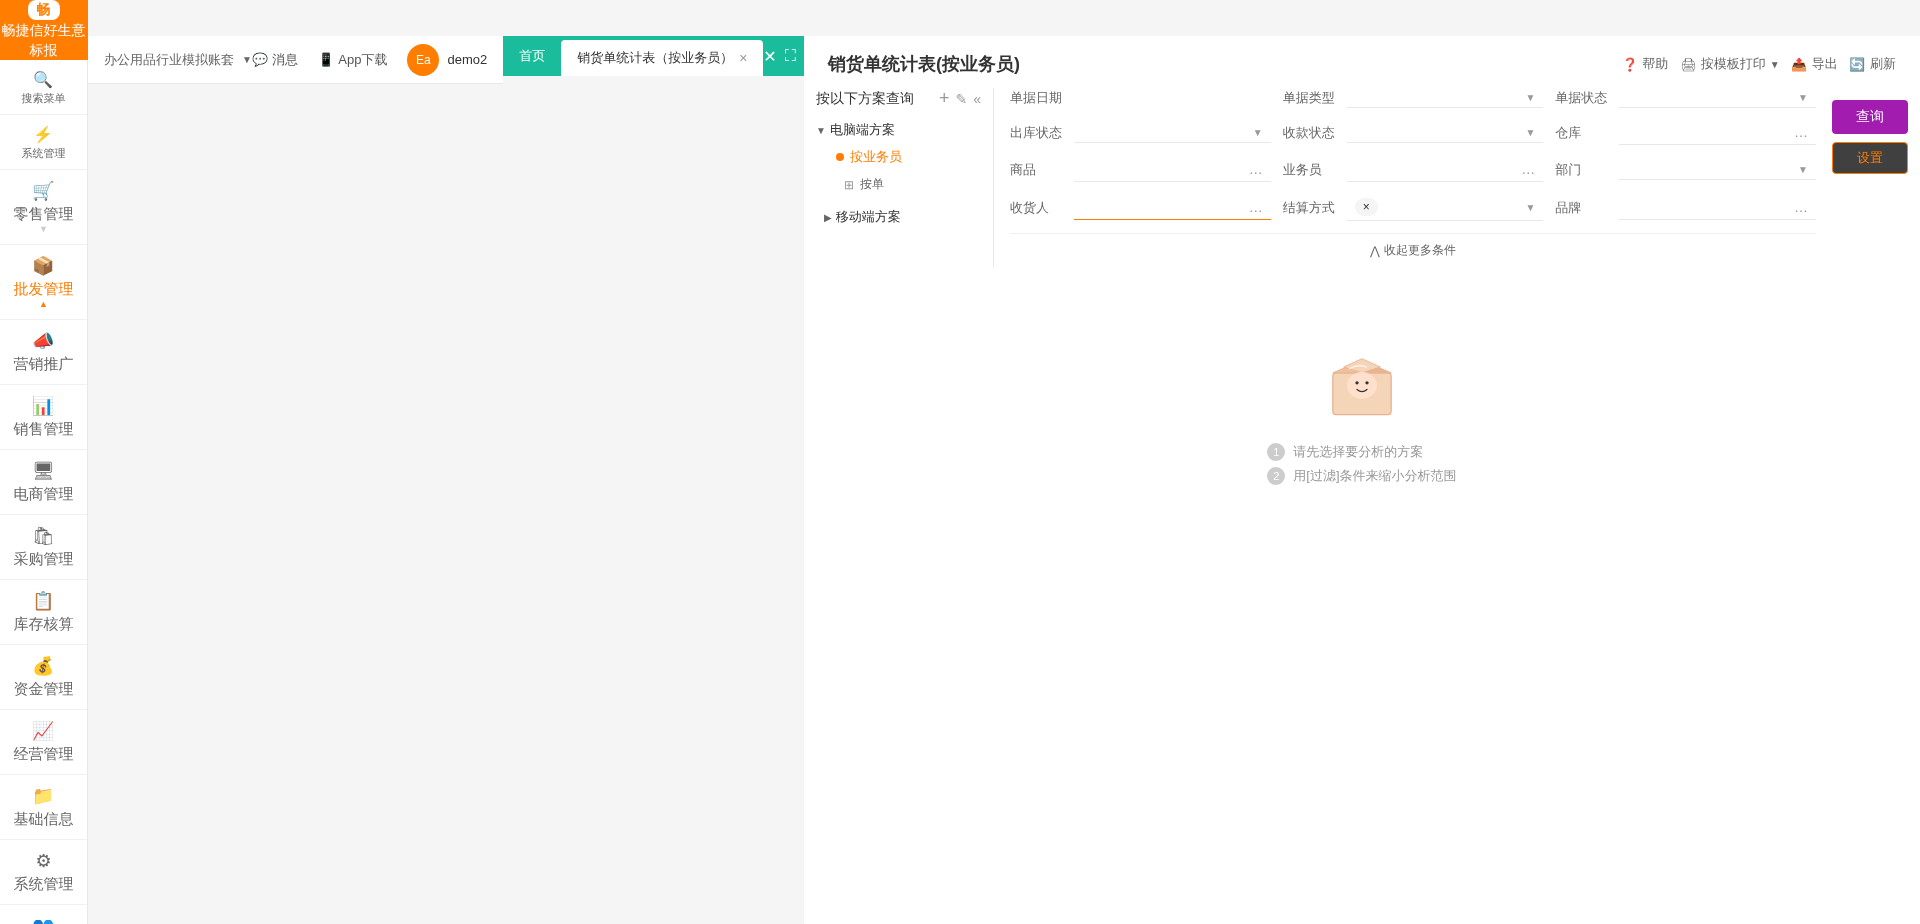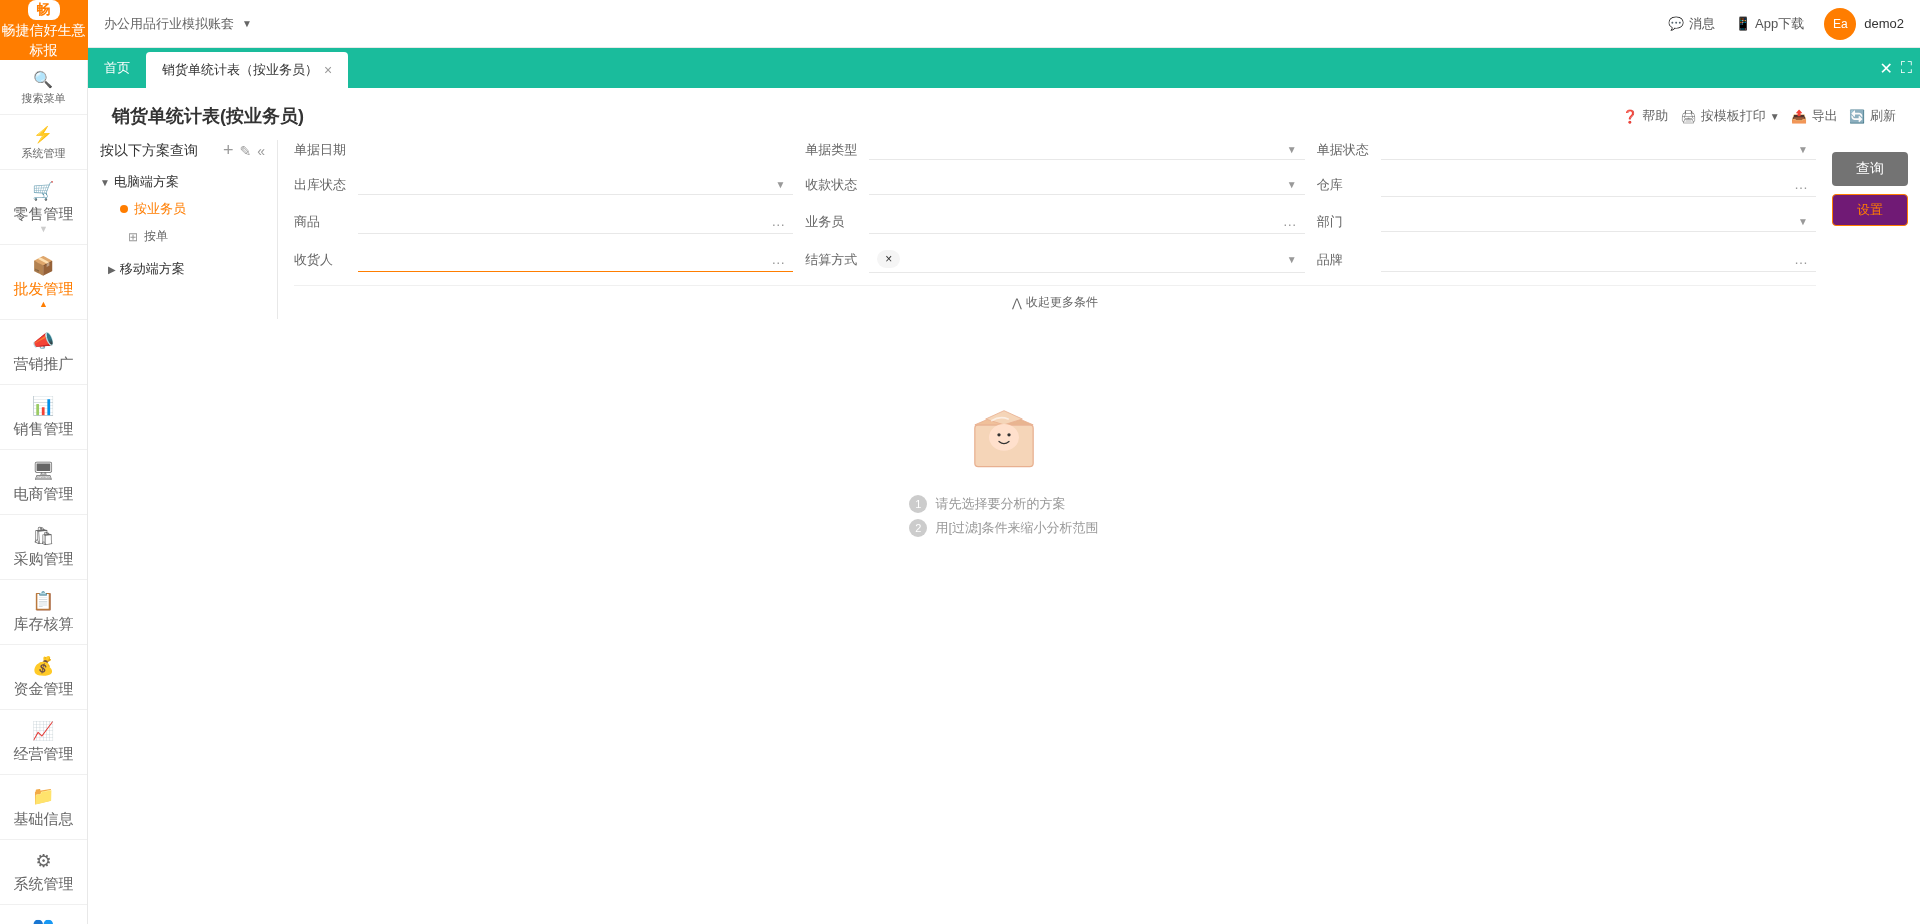--- a/index.html
+++ b/index.html
@@ -15,21 +15,21 @@
     .sidebar-search span { font-size: 11px; color: #666; margin-top: 2px; }
     .sidebar-nav-item { width: 100%; padding: 10px 0; display: flex; flex-direction: column; align-items: center; cursor: pointer; border-bottom: 1px solid #f0f0f0; }
     .sidebar-nav-item .nav-icon { font-size: 18px; color: #666; }
     .sidebar-nav-item .nav-label { font-size: 15px; color: #666; margin-top: 3px; }
     .sidebar-nav-item.active .nav-label { color: #ff7d00; }
     .sidebar-nav-item.active .nav-icon { color: #ff7d00; }
     .sidebar-quick { width: 100%; padding: 8px 0; display: flex; flex-direction: column; align-items: center; cursor: pointer; border-bottom: 1px solid #f0f0f0; }
     .sidebar-quick span { font-size: 11px; color: #666; margin-top: 2px; }
 
     
-    .main { flex: 1; display: flex; flex-direction: column; overflow: hidden; }
+    .main { flex: 1; display: flex; overflow: hidden; margin-top: 36px; }
 
     
     .top-header { height: 48px; background: #fff; border-bottom: 1px solid #e8e8e8; display: flex; align-items: center; justify-content: space-between; padding: 0 16px; }
     .top-header-left { display: flex; align-items: center; gap: 8px; color: #666; font-size: 13px; cursor: pointer; }
     .top-header-right { display: flex; align-items: center; gap: 20px; }
     .header-action { display: flex; align-items: center; gap: 4px; color: #555; font-size: 13px; cursor: pointer; }
     .user-avatar { width: 32px; height: 32px; border-radius: 50%; background: #ff7d00; display: flex; align-items: center; justify-content: center; color: #fff; font-size: 12px; cursor: pointer; overflow: hidden; }
     .user-name { color: #333; font-size: 13px; cursor: pointer; }
 
     
@@ -85,22 +85,22 @@
     .date-options { display: flex; align-items: center; gap: 0; }
     .date-opt { padding: 2px 8px; cursor: pointer; font-size: 12px; color: #666; border-radius: 2px; }
     .date-opt.active { background: #ff7d00; color: #fff; border-radius: 3px; }
     .date-range { font-size: 12px; color: #999; margin-left: 4px; }
 
     
     .collapse-bar { display: flex; justify-content: center; padding: 8px 0; border-top: 1px solid #f0f0f0; margin-top: 4px; }
     .collapse-btn { display: flex; align-items: center; gap: 4px; color: #666; font-size: 12px; cursor: pointer; }
 
     
-    .query-btn { background: #737373; color: #fff; border: none; border-radius: 4px; padding: 8px 24px; font-size: 14px; cursor: pointer; font-weight: 500; }
-    .setting-btn { background: #701a75; color: #ff7d00; border: 1px solid #ff7d00; border-radius: 4px; padding: 6px 16px; font-size: 13px; cursor: pointer; font-family: Liberation Serif, serif; }
+    .query-btn { background: #a21caf; color: #fff; border: none; border-radius: 4px; padding: 8px 24px; font-size: 14px; cursor: pointer; font-weight: 500; }
+    .setting-btn { background: #404040; color: #ff7d00; border: 1px solid #ff7d00; border-radius: 4px; padding: 6px 16px; font-size: 13px; cursor: pointer; font-family: Liberation Serif, serif; }
     .action-btns { display: flex; flex-direction: column; gap: 8px; padding: 12px 12px 0 0; }
 
     
     .empty-state { display: flex; flex-direction: column; align-items: center; justify-content: center; padding: 60px 0 40px 0; }
     .empty-icon { width: 100px; height: 100px; position: relative; }
     .empty-icon svg { width: 100%; height: 100%; }
     .empty-tips { margin-top: 16px; }
     .empty-tip { display: flex; align-items: center; gap: 8px; color: #999; font-size: 13px; margin-bottom: 6px; }
     .tip-num { width: 18px; height: 18px; border-radius: 50%; background: #ccc; color: #fff; display: flex; align-items: center; justify-content: center; font-size: 11px; }
   </style>

